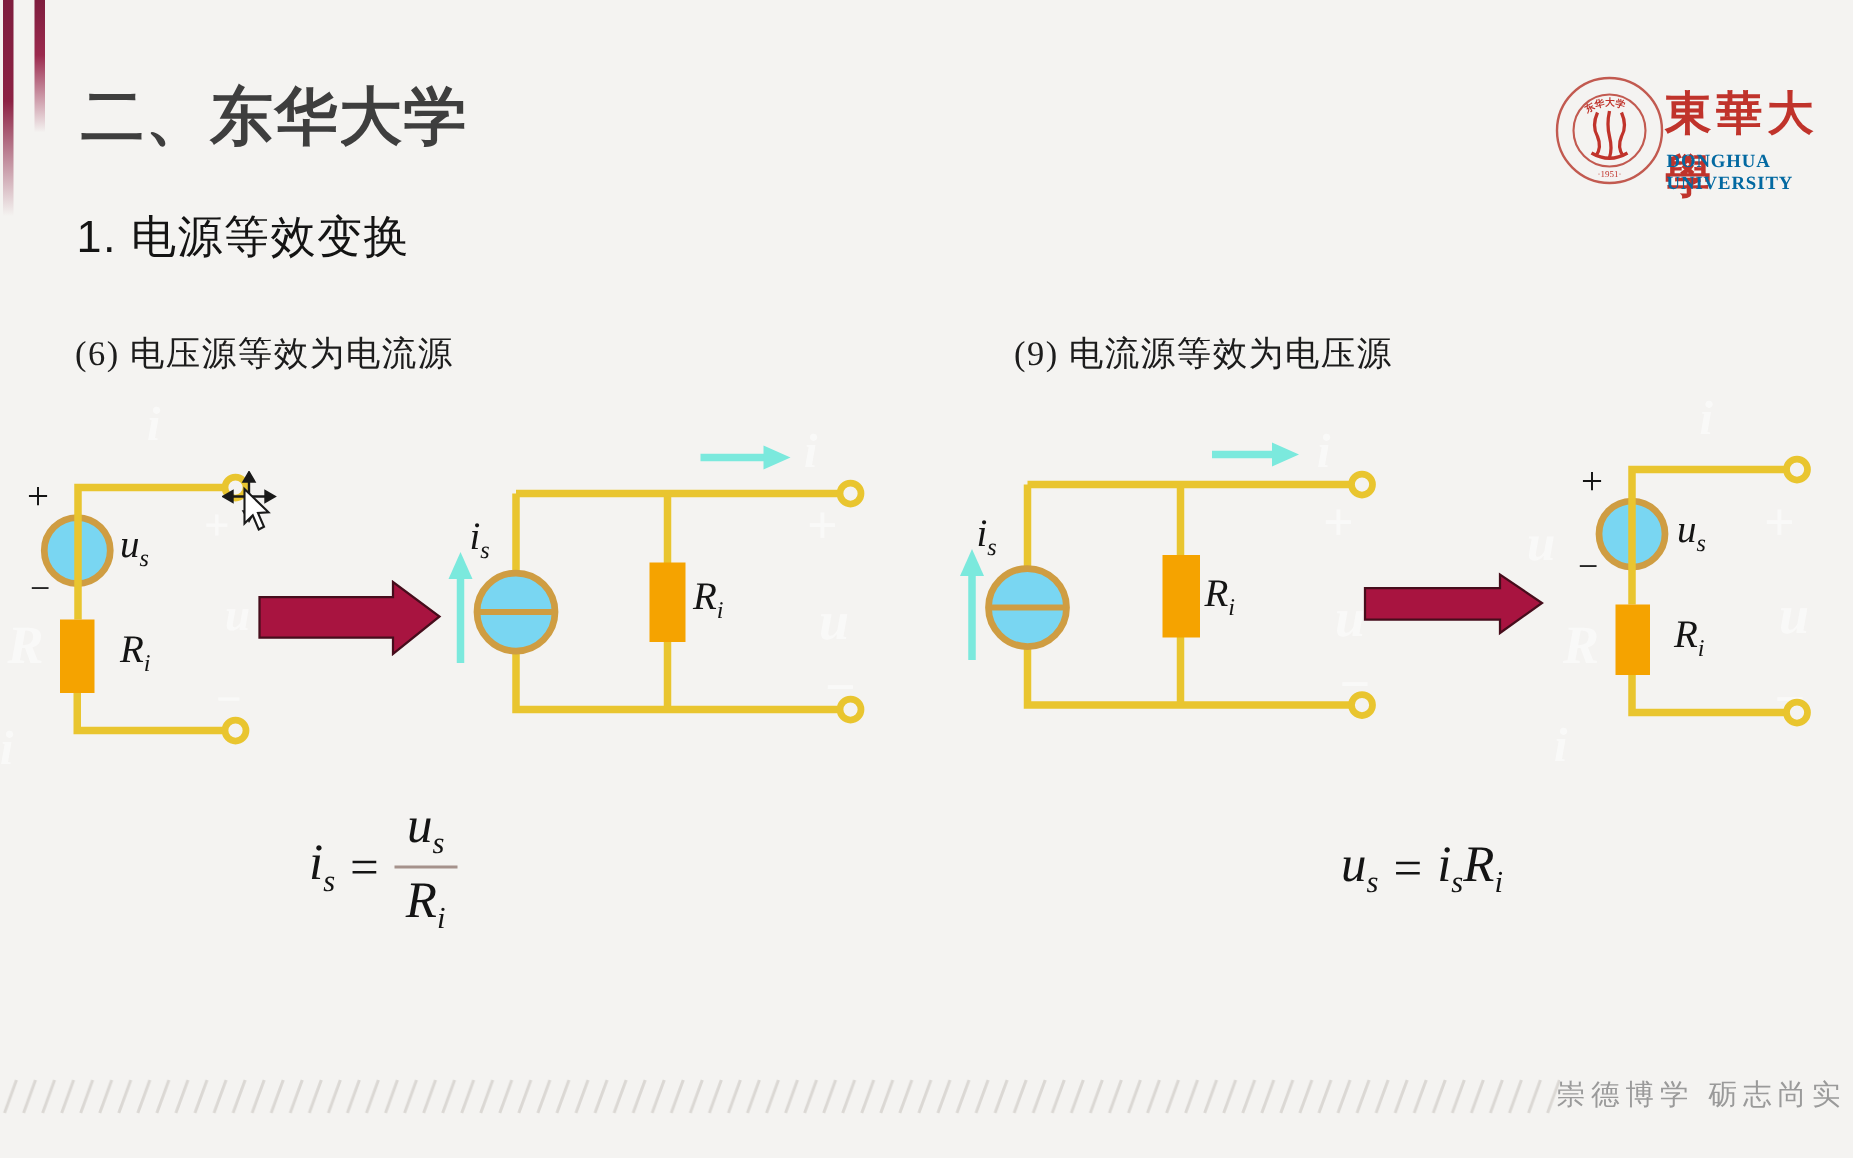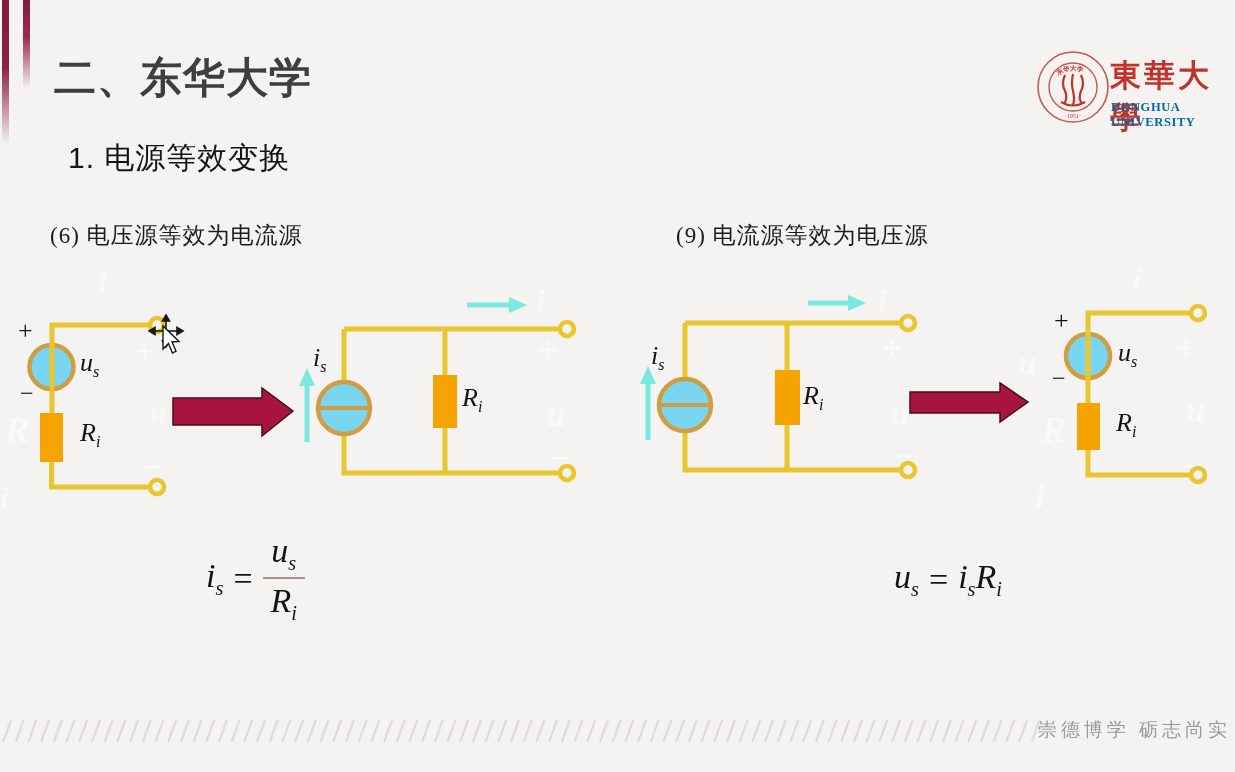--- a/index.html
+++ b/index.html
@@ -9,21 +9,21 @@
   }
   .abs{position:absolute;}
   
   .bar{position:absolute;top:0;}
   #bar1{left:2px;width:7px;height:150px;
     background:linear-gradient(180deg,#7e1d3e 0%,#8c2244 45%,rgba(140,34,68,0) 96%);}
   #bar2{left:23px;width:7px;height:92px;
     background:linear-gradient(180deg,#7e1d3e 0%,#9b2a4e 40%,rgba(140,34,68,0) 96%);}
   
   #title{left:54px;top:50px;font-size:42px;font-weight:900;color:#3e3e3e;letter-spacing:1px;}
-  #subtitle{left:68px;top:138px;font-size:30px;font-weight:500;color:#141414;letter-spacing:1px;}
+  #subtitle{left:51px;top:138px;font-size:30px;font-weight:500;color:#141414;letter-spacing:1px;}
   .section-label{font-family:"Liberation Serif",serif;font-size:23px;color:#1c1c1c;letter-spacing:1px;}
   #section1{left:50px;top:220px;}
   #section2{left:676px;top:220px;}
   
   #logo-cn{left:1110px;top:55px;font-family:"Liberation Serif",serif;font-weight:700;
     font-size:31px;color:#c0332b;letter-spacing:3px;}
   #logo-en{left:1111px;top:100px;font-family:"Liberation Serif",serif;font-weight:700;
     font-size:12.5px;color:#0369a1;letter-spacing:0.6px;}
   
   .math{position:absolute;font-family:"Liberation Serif",serif;font-style:italic;color:#141414;line-height:1;}

